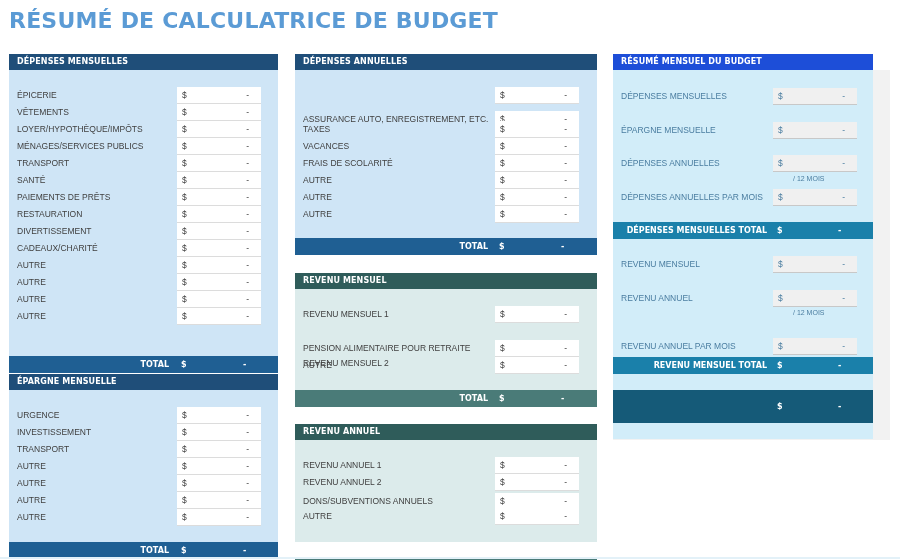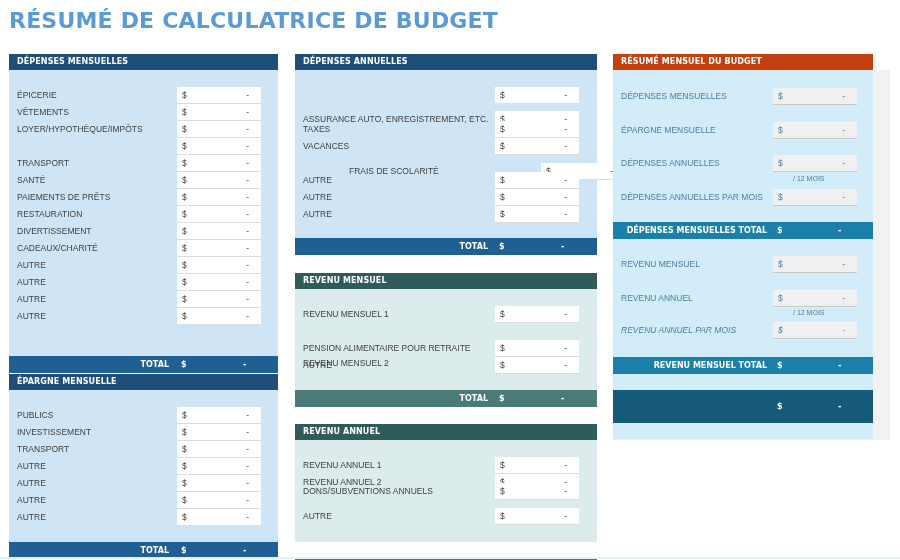--- a/index.html
+++ b/index.html
@@ -45,21 +45,21 @@
   .blue .panel-body { background: #cfe5f6; }
   .blue .total-bar { background: #1f5f93; }
 
   
   .green .panel-header { background: #2f5c5a; }
   .green .panel-body { background: #dcebeb; }
   .green .total-bar { background: #4a7b78; }
 
   
   .summary-shadow { position: absolute; left: 613px; top: 70px; width: 277px; height: 370px; background: #f2f2f2; }
-  .summary .panel-header { background: #c2410c; }
+  .summary .panel-header { background: #1d4ed8; }
   .summary .panel-body { background: #d2edf9; }
   .summary .srow { position: absolute; left: 0; right: 0; height: 17px; font-size: 8.5px; line-height: 17px; }
   .summary .srow .label { position: absolute; left: 8px; color: #4a7da0; white-space: nowrap; }
   .summary .srow .cell {
     position: absolute; left: 160px; width: 84px; height: 17px;
     background: #f0f0f0; border-bottom: 1px solid #c8c8c8;
   }
   .summary .srow .cell .dollar { position: absolute; left: 5px; color: #4a7da0; }
   .summary .srow .cell .value { position: absolute; right: 12px; color: #4a7da0; }
   .summary .note { position: absolute; left: 180px; font-size: 7px; color: #4a7da0; }
@@ -102,20 +102,21 @@
         </div>
       </div>
     <div class="row" style="top:51px;">
         <span class="label">LOYER/HYPOTHÈQUE/IMPÔTS</span>
         <div class="cell" style="left:168px;width:84px;">
           <span class="dollar">$</span>
           <span class="value">-</span>
         </div>
       </div>
     <div class="row" style="top:68px;">
+        <span class="label">MÉNAGES/SERVICES PUBLICS</span>
         <div class="cell" style="left:168px;width:84px;">
           <span class="dollar">$</span>
           <span class="value">-</span>
         </div>
       </div>
     <div class="row" style="top:85px;">
         <span class="label">TRANSPORT</span>
         <div class="cell" style="left:168px;width:84px;">
           <span class="dollar">$</span>
           <span class="value">-</span>
@@ -189,21 +190,21 @@
       <span class="tdollar" style="left:172px;">$</span>
       <span class="tvalue" style="left:234px;">-</span>
     </div>
   </div>
 </div>
 
 <div class="panel blue" style="left:9px; top:374px; width:269px;">
   <div class="panel-header">ÉPARGNE MENSUELLE</div>
   <div class="panel-body" style="height:168px;">
     <div class="row" style="top:17px;">
-        <span class="label">PUBLICS</span>
+        <span class="label">URGENCE</span>
         <div class="cell" style="left:168px;width:84px;">
           <span class="dollar">$</span>
           <span class="value">-</span>
         </div>
       </div>
     <div class="row" style="top:34px;">
         <span class="label">INVESTISSEMENT</span>
         <div class="cell" style="left:168px;width:84px;">
           <span class="dollar">$</span>
           <span class="value">-</span>
@@ -275,21 +276,21 @@
           <span class="value">-</span>
         </div>
       </div>
     <div class="row" style="top:68px;">
         <span class="label">VACANCES</span>
         <div class="cell" style="left:200px;width:84px;">
           <span class="dollar">$</span>
           <span class="value">-</span>
         </div>
       </div>
-    <div class="row" style="top:93px;margin-left:46px;">
+    <div class="row" style="top:85px;">
         <span class="label">FRAIS DE SCOLARITÉ</span>
         <div class="cell" style="left:200px;width:84px;">
           <span class="dollar">$</span>
           <span class="value">-</span>
         </div>
       </div>
     <div class="row" style="top:102px;">
         <span class="label">AUTRE</span>
         <div class="cell" style="left:200px;width:84px;">
           <span class="dollar">$</span>
@@ -367,21 +368,21 @@
           <span class="value">-</span>
         </div>
       </div>
     <div class="row" style="top:34px;">
         <span class="label">REVENU ANNUEL 2</span>
         <div class="cell" style="left:200px;width:84px;">
           <span class="dollar">$</span>
           <span class="value">-</span>
         </div>
       </div>
-    <div class="row" style="top:43px;">
+    <div class="row" style="top:53px;">
         <span class="label">DONS/SUBVENTIONS ANNUELS</span>
         <div class="cell" style="left:200px;width:84px;">
           <span class="dollar">$</span>
           <span class="value">-</span>
         </div>
       </div>
     <div class="row" style="top:68px;">
         <span class="label">AUTRE</span>
         <div class="cell" style="left:200px;width:84px;">
           <span class="dollar">$</span>
@@ -442,21 +443,21 @@
         </div>
       </div>
     <div class="srow" style="top:220px;">
         <span class="label">REVENU ANNUEL</span>
         <div class="cell">
           <span class="dollar">$</span>
           <span class="value">-</span>
         </div>
       </div>
     <div class="note" style="top:239px;">/ 12 MOIS</div>
-    <div class="srow" style="top:252px;font-style:italic;">
+    <div class="srow" style="top:268px;">
         <span class="label">REVENU ANNUEL PAR MOIS</span>
         <div class="cell">
           <span class="dollar">$</span>
           <span class="value">-</span>
         </div>
       </div>
     <div class="sbar" style="top:287px;">
       <span class="tlabel">REVENU MENSUEL TOTAL</span>
       <span class="tdollar">$</span>
       <span class="tvalue">-</span>

